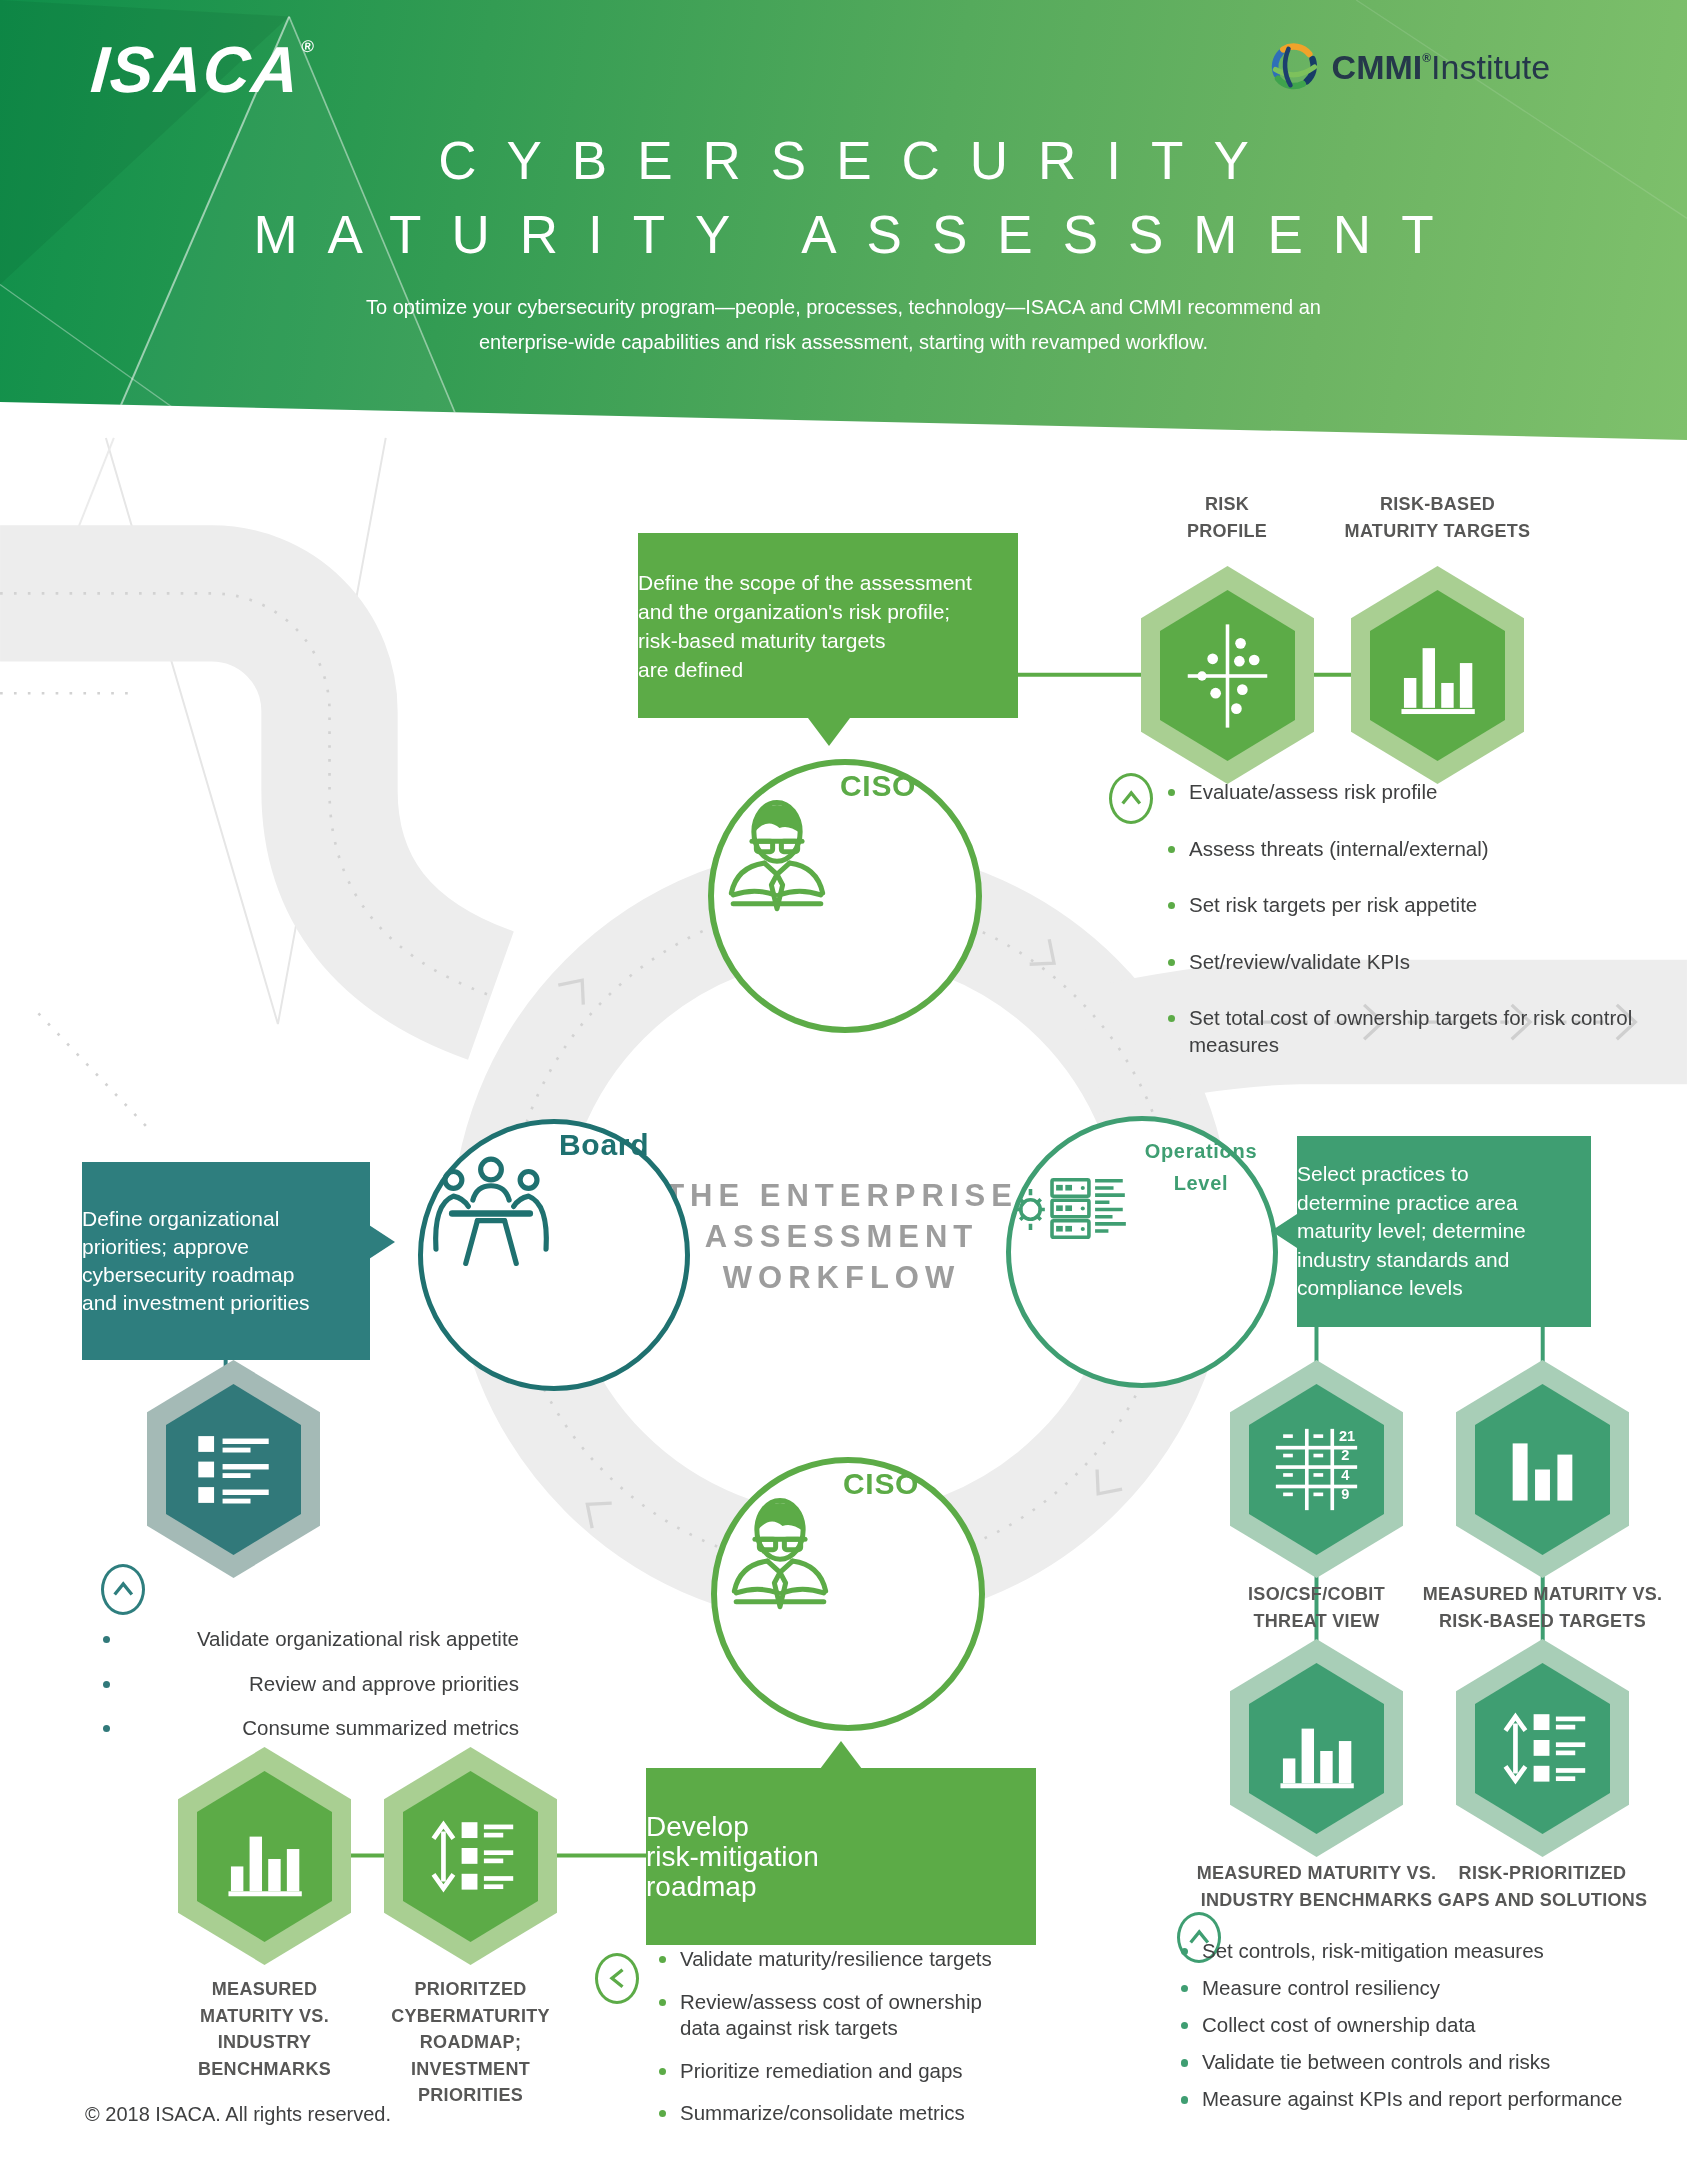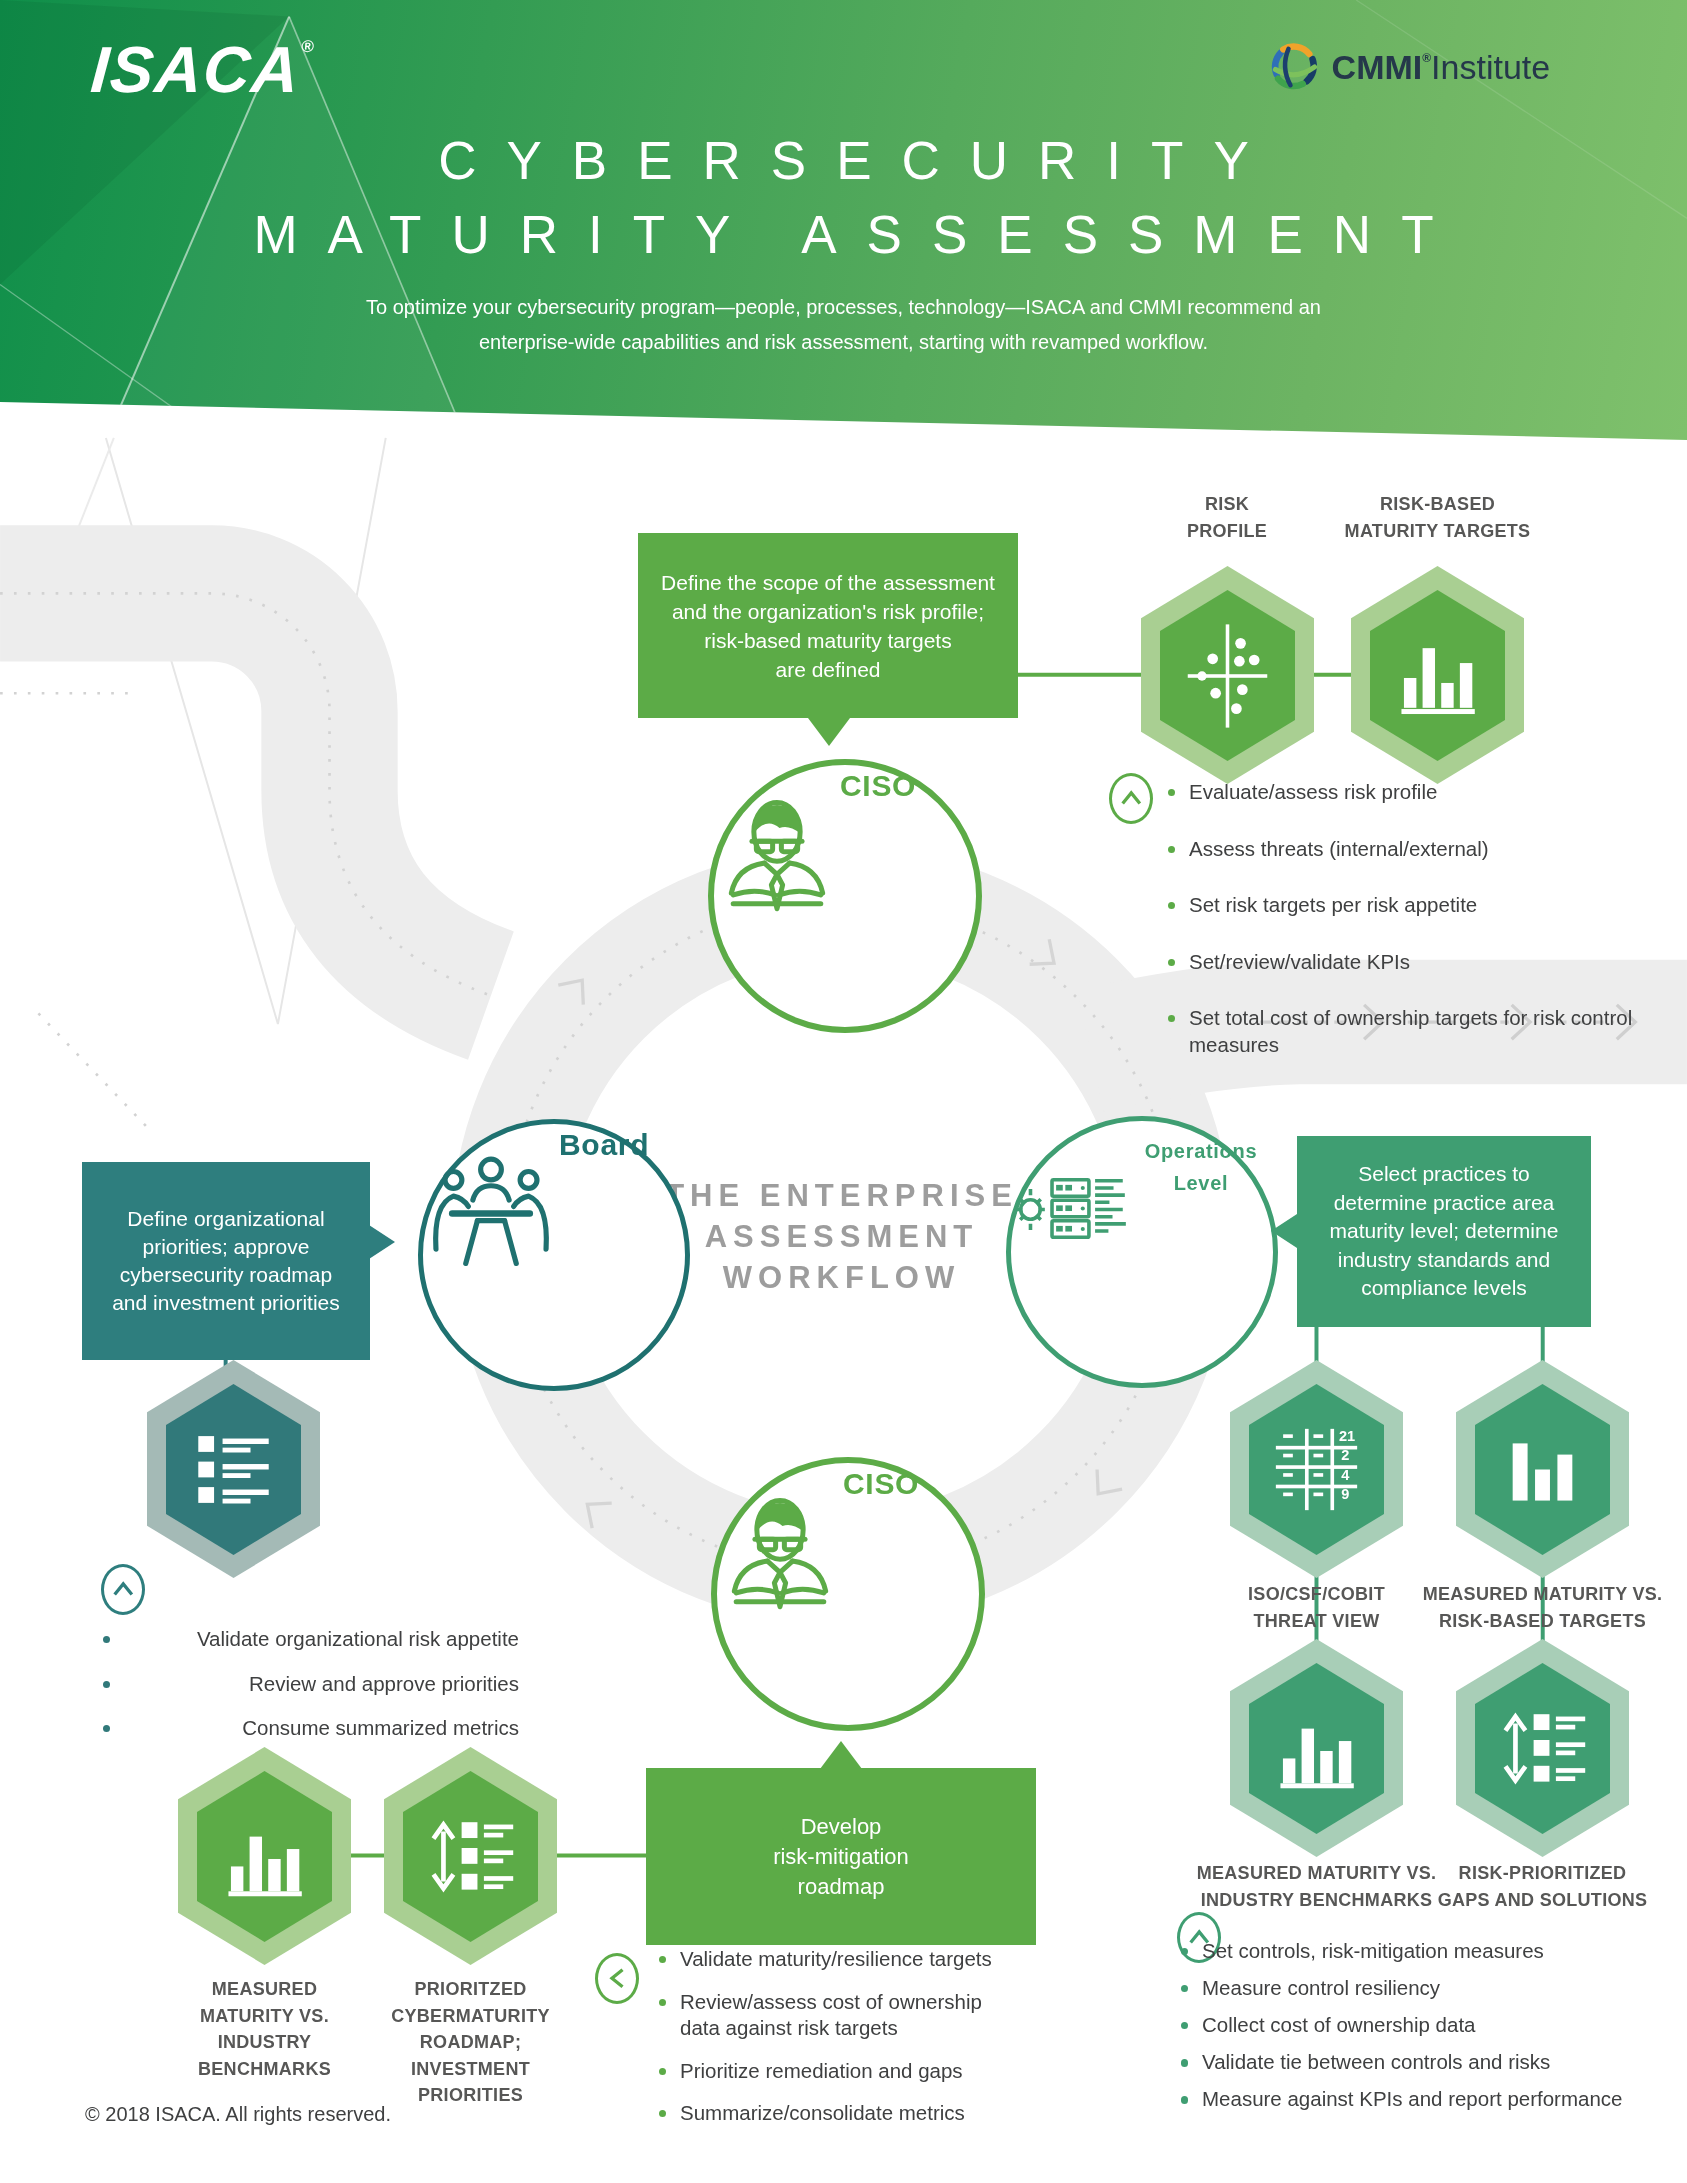--- a/index.html
+++ b/index.html
@@ -21,26 +21,26 @@
   .title1{top:130px;font-size:53px;letter-spacing:30px;text-indent:30px;}
   .title2{top:204px;font-size:53px;letter-spacing:30px;text-indent:30px;}
   .sub{position:absolute;left:0;width:1687px;text-align:center;color:#fff;font-size:20px;z-index:5;}
   .sub1{top:296px;}
   .sub2{top:331px;}
 
   
   .road-svg{position:absolute;left:0;top:0;z-index:0;}
 
   
-  .callout{position:absolute;z-index:3;color:#fff;text-align:center;display:flex;flex-direction:column;justify-content:center;}
+  .callout{position:absolute;z-index:3;color:#fff;display:flex;flex-direction:column;justify-content:center;}
   .callout span{display:block;}
   .co-top{left:638px;top:533px;width:380px;height:185px;background:#5cab47;font-size:21px;line-height:29px;}
   .co-left{left:82px;top:1162px;width:288px;height:198px;background:#2e7e7e;font-size:21px;line-height:28px;}
   .co-right{left:1297px;top:1136px;width:294px;height:191px;background:#3f9e72;font-size:21px;line-height:28.4px;}
-  .co-bottom{left:646px;top:1768px;width:390px;height:177px;background:#5cab47;font-size:22px;line-height:30px;}
+  .co-bottom{left:646px;top:1768px;width:390px;height:177px;background:#5cab47;font-size:28px;line-height:30px;}
   .tri{position:absolute;width:0;height:0;z-index:3;}
   .tri-down{left:808px;top:718px;border-left:21px solid transparent;border-right:21px solid transparent;border-top:28px solid #5cab47;}
   .tri-up{left:820px;top:1741px;border-left:21px solid transparent;border-right:21px solid transparent;border-bottom:28px solid #5cab47;}
   .tri-right{left:369px;top:1225px;border-top:17px solid transparent;border-bottom:17px solid transparent;border-left:26.5px solid #2e7e7e;}
   .tri-left{left:1271px;top:1214px;border-top:17px solid transparent;border-bottom:17px solid transparent;border-right:26.5px solid #3f9e72;}
 
   
   .node{position:absolute;z-index:2;background:#fff;border-radius:50%;display:flex;flex-direction:row;align-items:flex-start;}
   .node-ciso-top{left:708px;top:759px;width:262px;height:262px;border:6px solid #5cab47;}
   .node-ciso-bottom{left:711px;top:1457px;width:262px;height:262px;border:6px solid #5cab47;}

